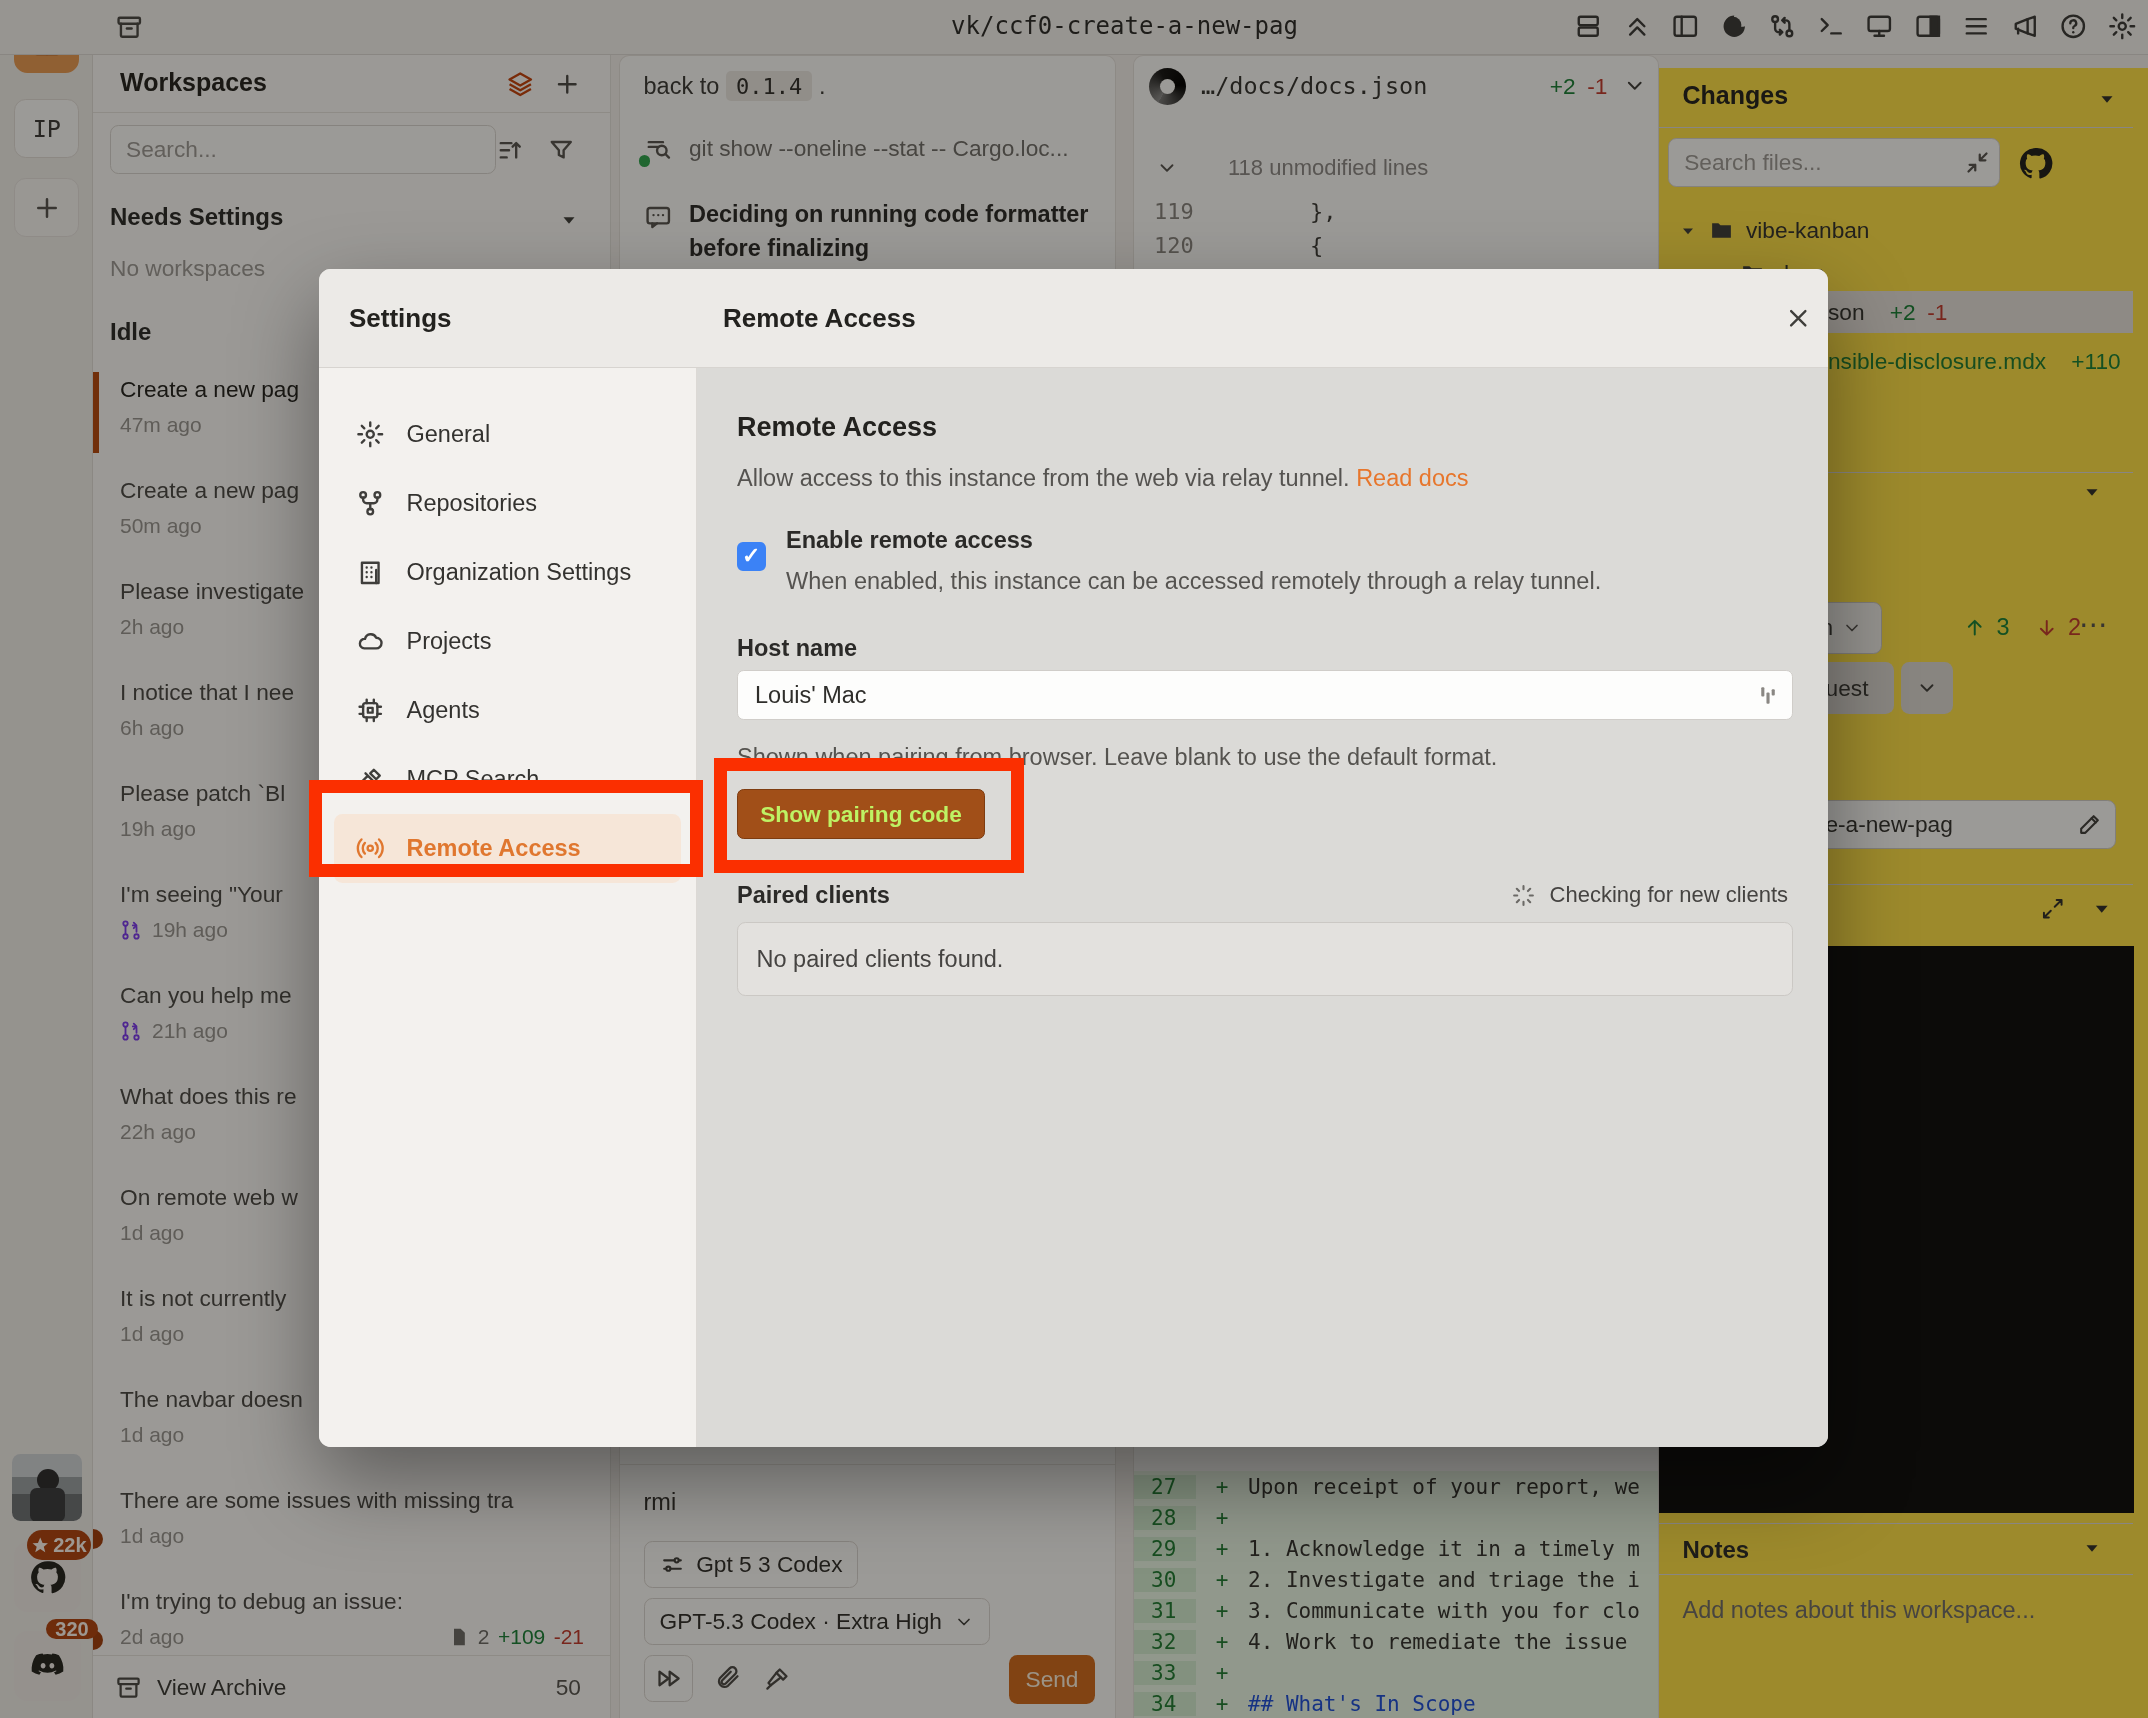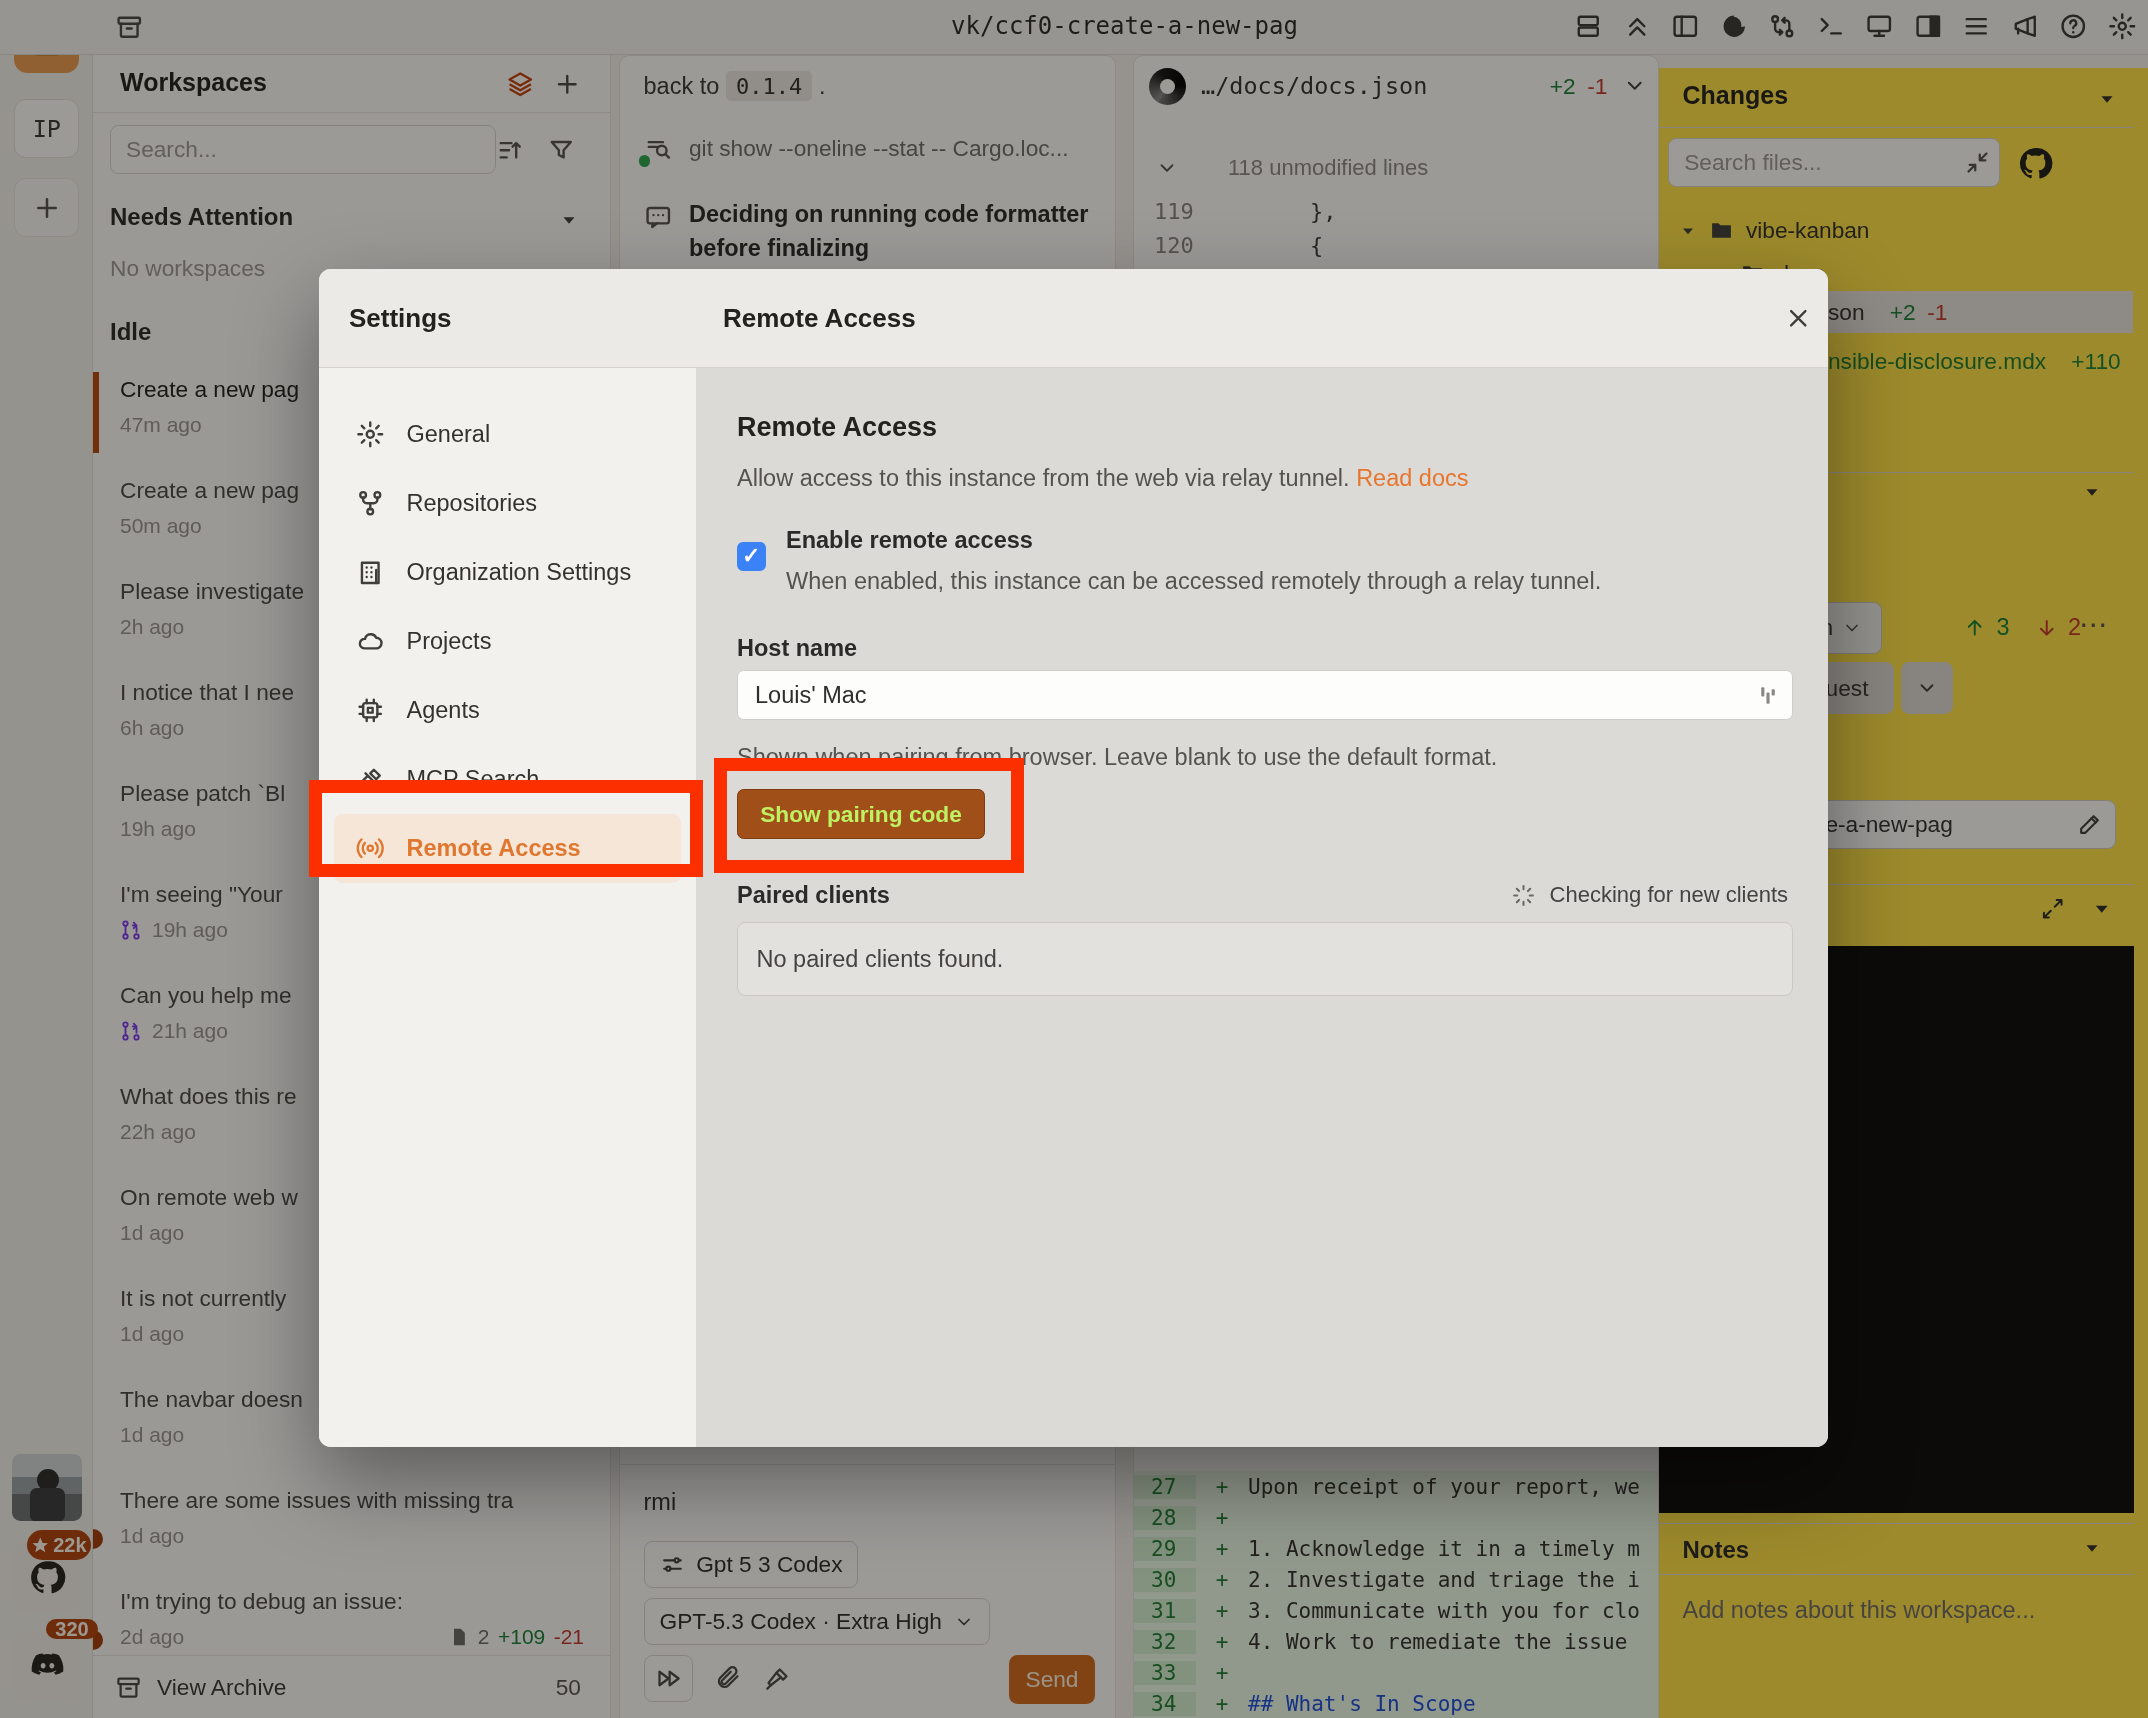--- a/index.html
+++ b/index.html
@@ -351,21 +351,21 @@
             <path d="M4 6h9M4 12h7M4 18h5"></path>
             <path d="M17 18V6m0 0-3 3m3-3 3 3"></path>
           </svg>
         </span>
       <span class="ic">
           <svg viewBox="0 0 24 24" fill="none" stroke="currentColor" stroke-width="2" stroke-linecap="round" stroke-linejoin="round">
             <path d="M4 5h16l-6 7v6l-4-2v-4L4 5z"></path>
           </svg>
         </span>
     </div>
-    <div class="abs sec-h" style="top:148px">Needs Attention</div>
+    <div class="abs sec-h" style="top:148px">Needs Settings</div>
     <span class="abs ic sec-car" style="top:154px">
         <svg viewBox="0 0 24 24" fill="currentColor">
           <path d="M6 9h12l-6 7z"></path>
         </svg>
       </span>
     <div class="abs muted" style="left:17px;top:200px;font-size:22.7px">No workspaces</div>
     <div class="abs sec-h" style="top:263px">Idle</div>
 
     <div class="abs wsp-items">
 

